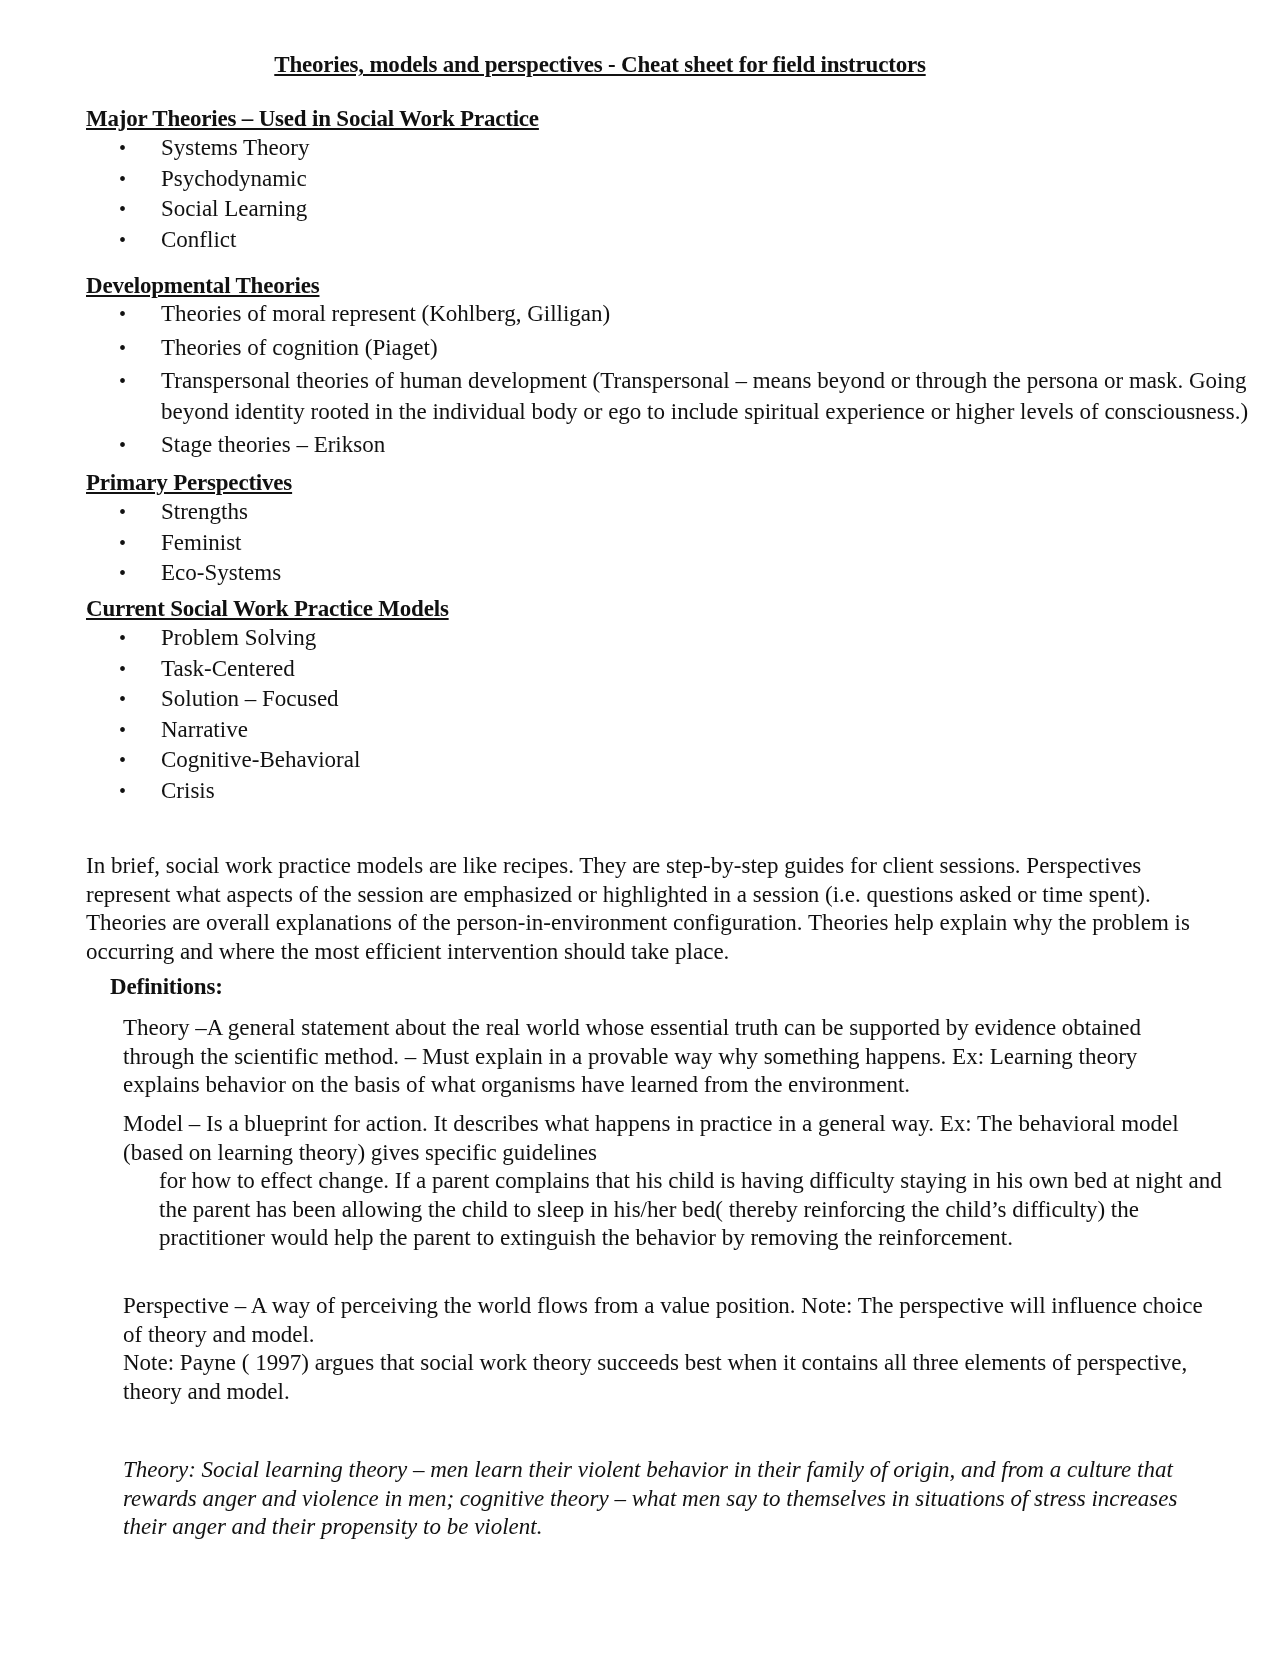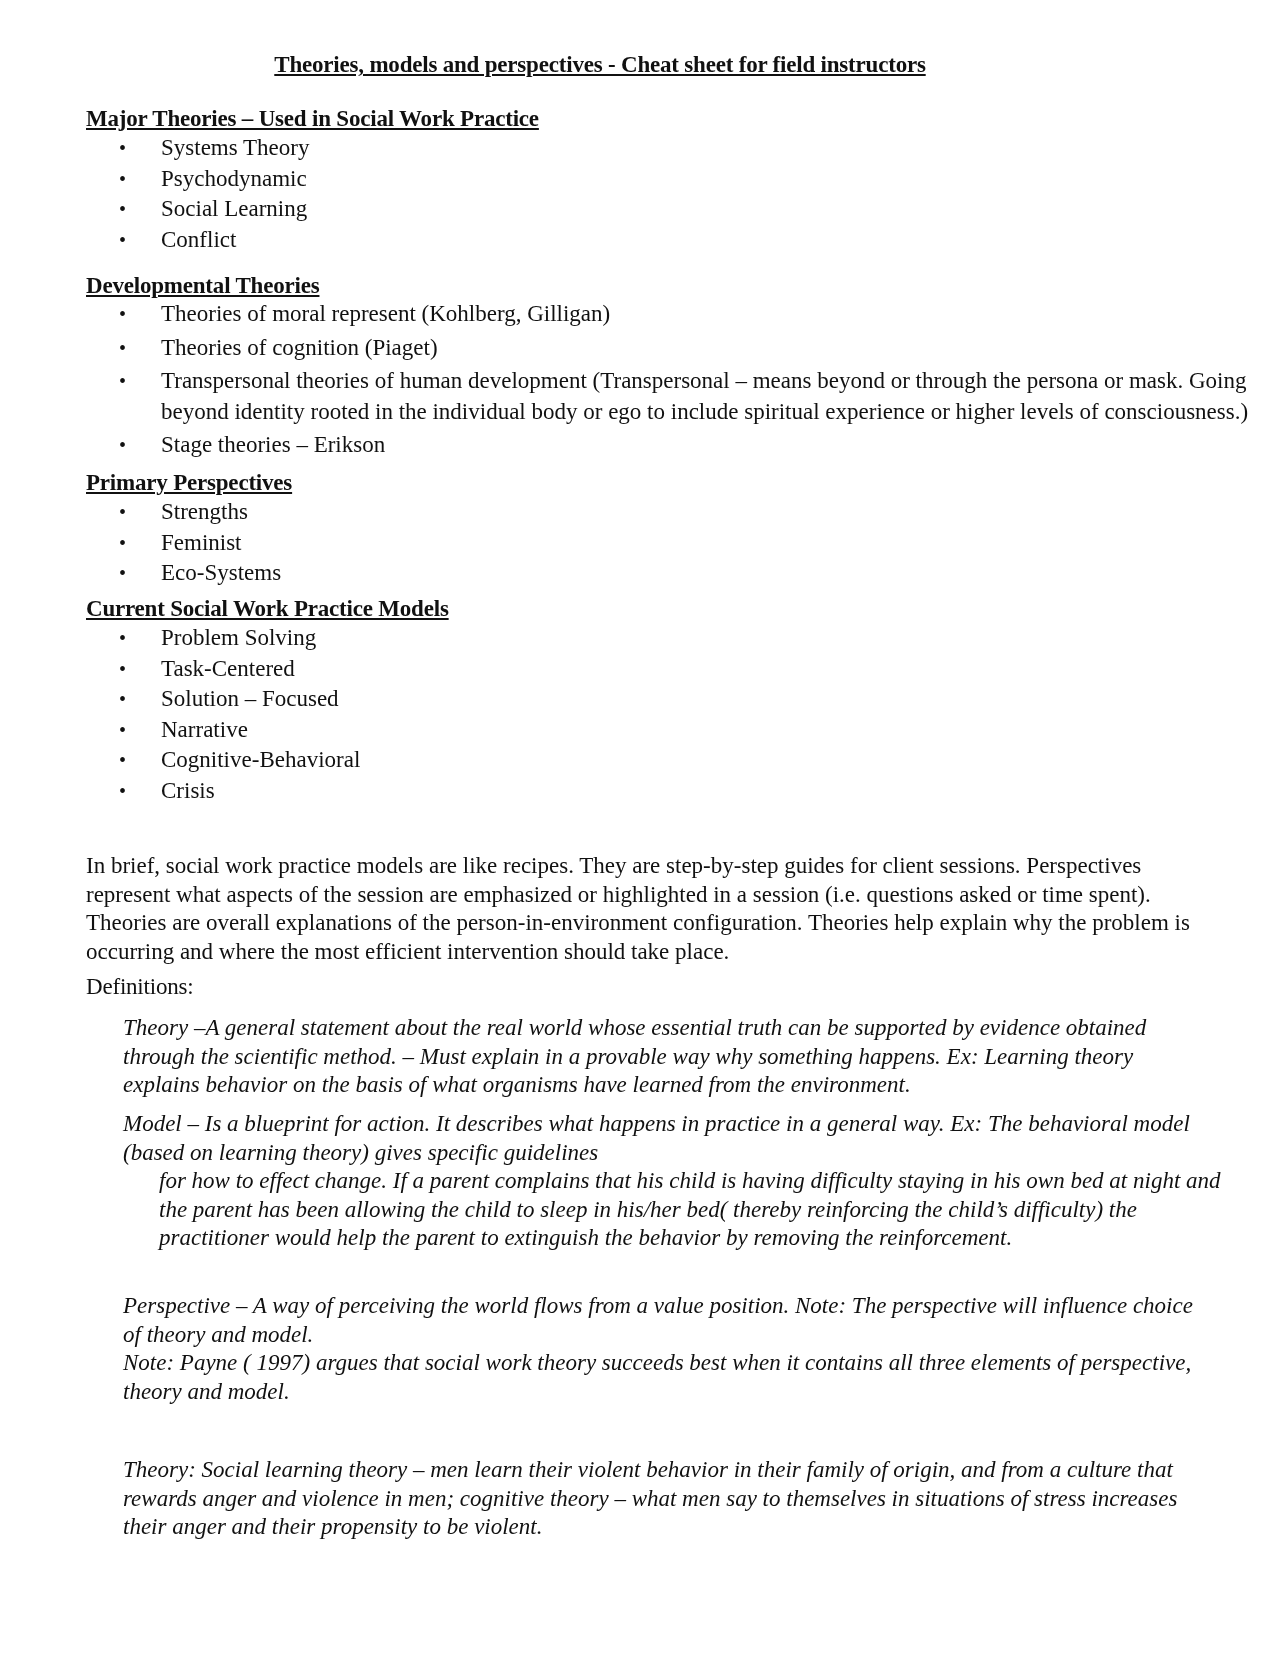--- a/index.html
+++ b/index.html
@@ -20,24 +20,24 @@
     ul.bl { position: absolute; left: 86px; margin: 0; padding: 0; list-style: none; }
     ul.bl li {
       position: relative; padding-left: 75px; font-size: 23px; line-height: 30.5px; width: 1110px;
     }
     ul.bl li .bullet { position: absolute; left: 33px; top: 0; font-size: 20px; }
     .dev li { line-height: 28px; margin-bottom: 3px; }
     .para {
       position: absolute; left: 86px; width: 1120px; font-size: 23px; line-height: 28.5px; margin: 0;
     }
     .def {
-      position: absolute; left: 123px; width: 1080px; font-size: 23px; line-height: 28.5px; margin: 0; font-style: italic;
+      position: absolute; left: 123px; width: 1080px; font-size: 23px; line-height: 28.5px; margin: 0;
     }
     .it { font-style: italic; }
-    .bold { font-weight: normal; text-decoration: none; }
+    .bold { font-weight: bold; text-decoration: none; margin-left: 24px; }
   </style>
 </head>
 <body>
 
 <div class="page">
 
   <div class="title">Theories, models and perspectives - Cheat sheet for field instructors</div>
 
   <div class="h" style="top:106px;">Major Theories – Used in Social Work Practice</div>
   <ul class="bl" style="top:133px;">

